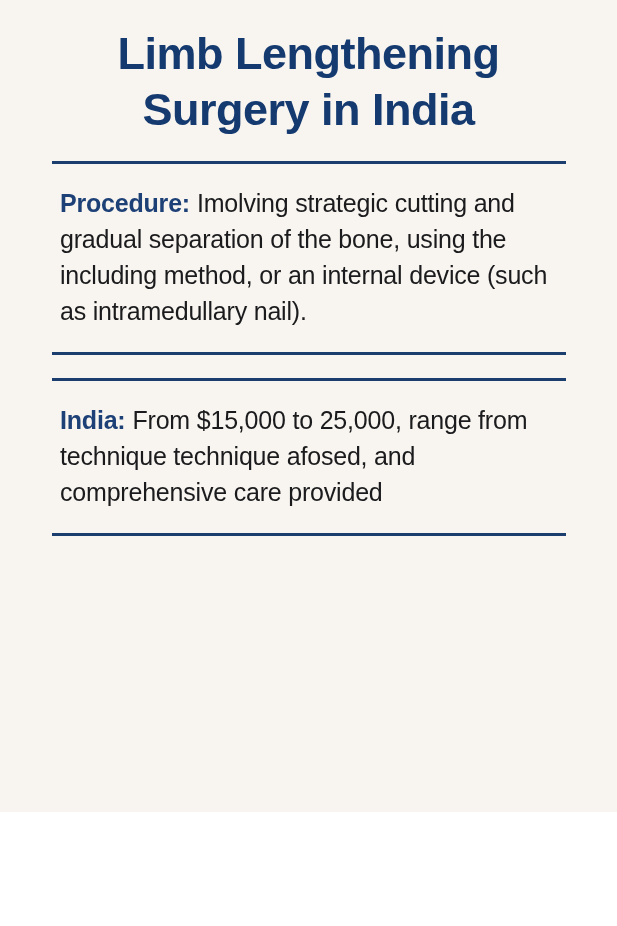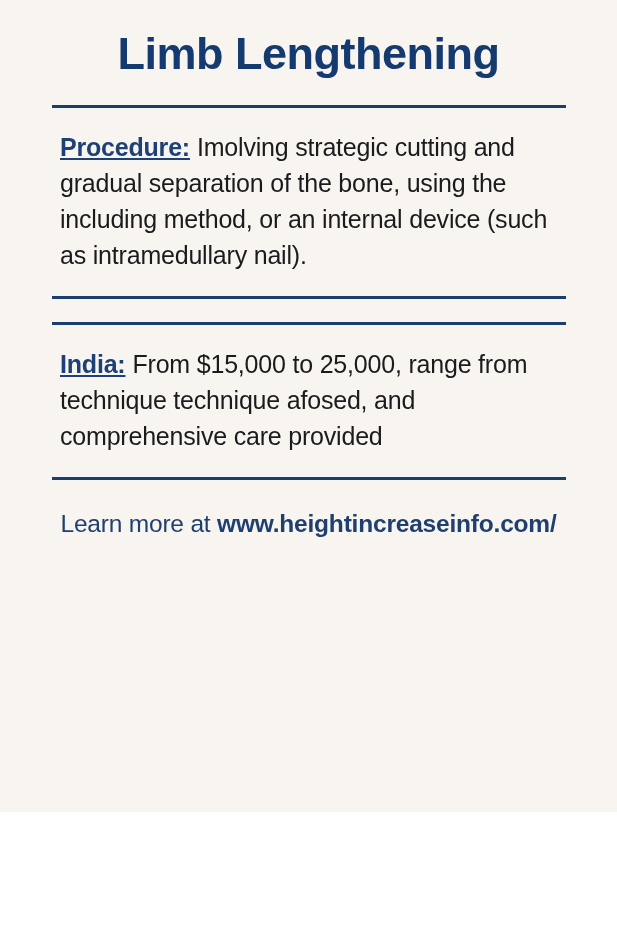--- a/index.html
+++ b/index.html
@@ -34,52 +34,51 @@
     margin: 0 48px 0 60px;
     font-size: 25px;
     line-height: 36px;
     color: #1b1b1d;
     letter-spacing: -0.2px;
   }
   .section-label {
     color: #1d4076;
     font-weight: 700;
     margin-right: 7px;
-    text-decoration: underline;
   }
   .footer {
     margin-top: 26px;
     text-align: center;
     font-size: 24.5px;
     line-height: 35px;
     color: #1e3f70;
     letter-spacing: -0.2px;
   }
   .footer .bold { font-weight: 700; }
 </style>
 </head>
 <body>
 
 <div class="page">
 
   <h1 class="title">
     <span class="title-line">Limb Lengthening</span>
+    <span class="title-line">Surgery in India</span>
   </h1>
 
   <div class="divider"></div>
 
   <p class="section"><span class="section-label">Procedure:</span><span>Imolving strategic cutting and gradual separation of the bone, using the including method, or an internal device (such as intramedullary nail).</span></p>
 
   <div class="divider"></div>
 
 
   <div class="divider"></div>
 
   <p class="section"><span class="section-label">India:</span><span>From $15,000 to 25,000, range from technique technique afosed, and comprehensive care provided</span></p>
 
   <div class="divider"></div>
 
 
   <div class="footer">
-    <div><span>Learn more at </span><span class="bold">www.heightincreaseinfo.com/</span></div>
   </div>
 
 </div>
 
 </body></html>

